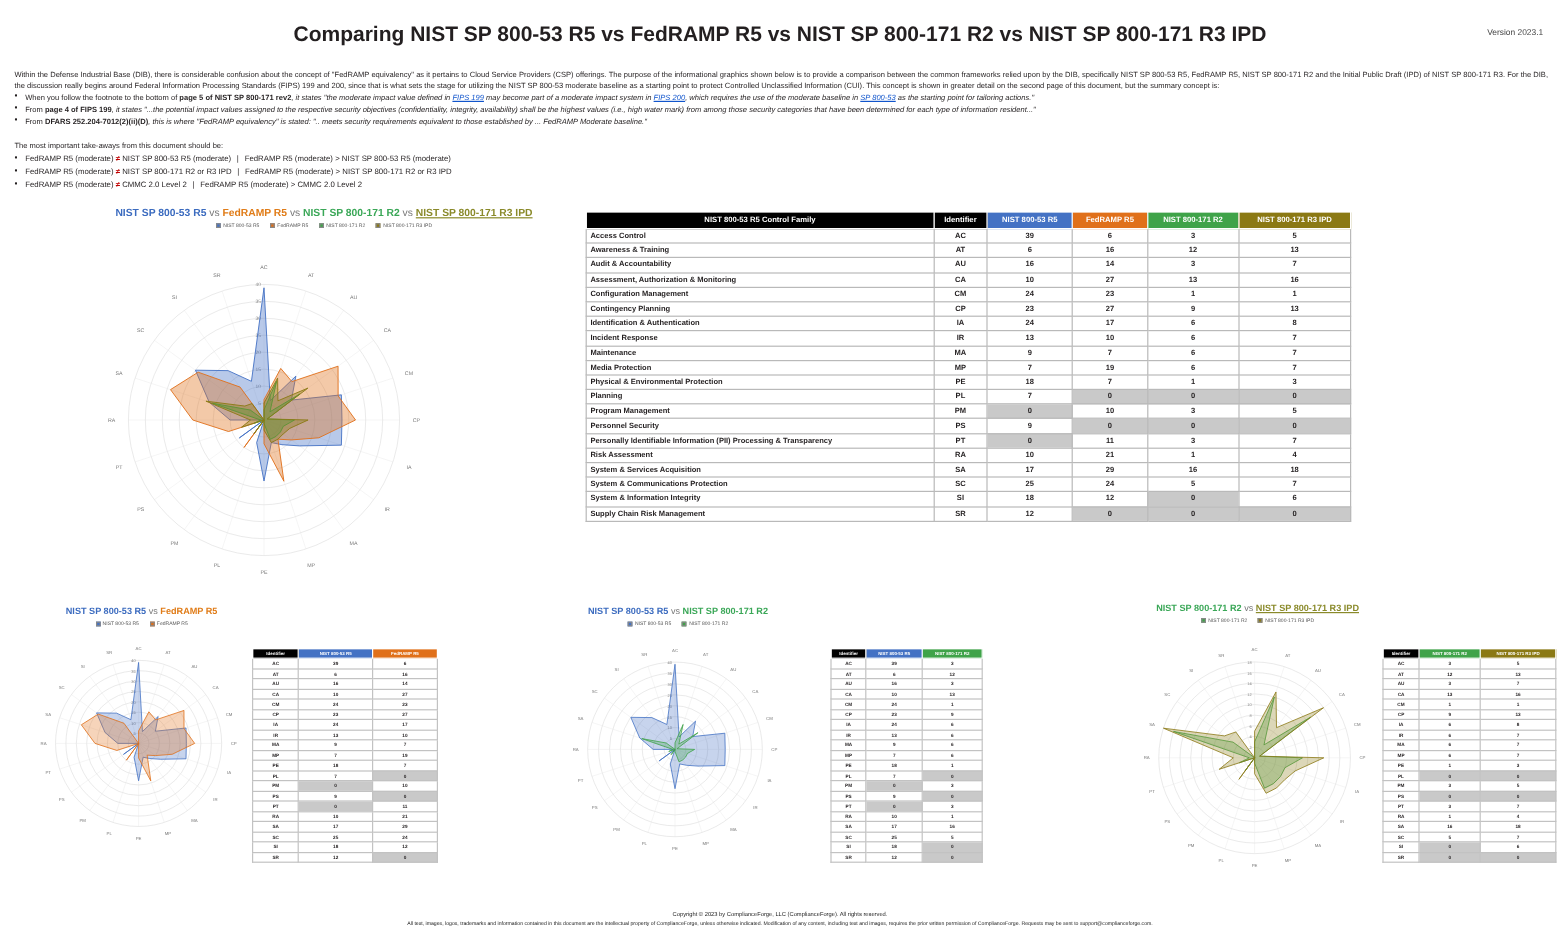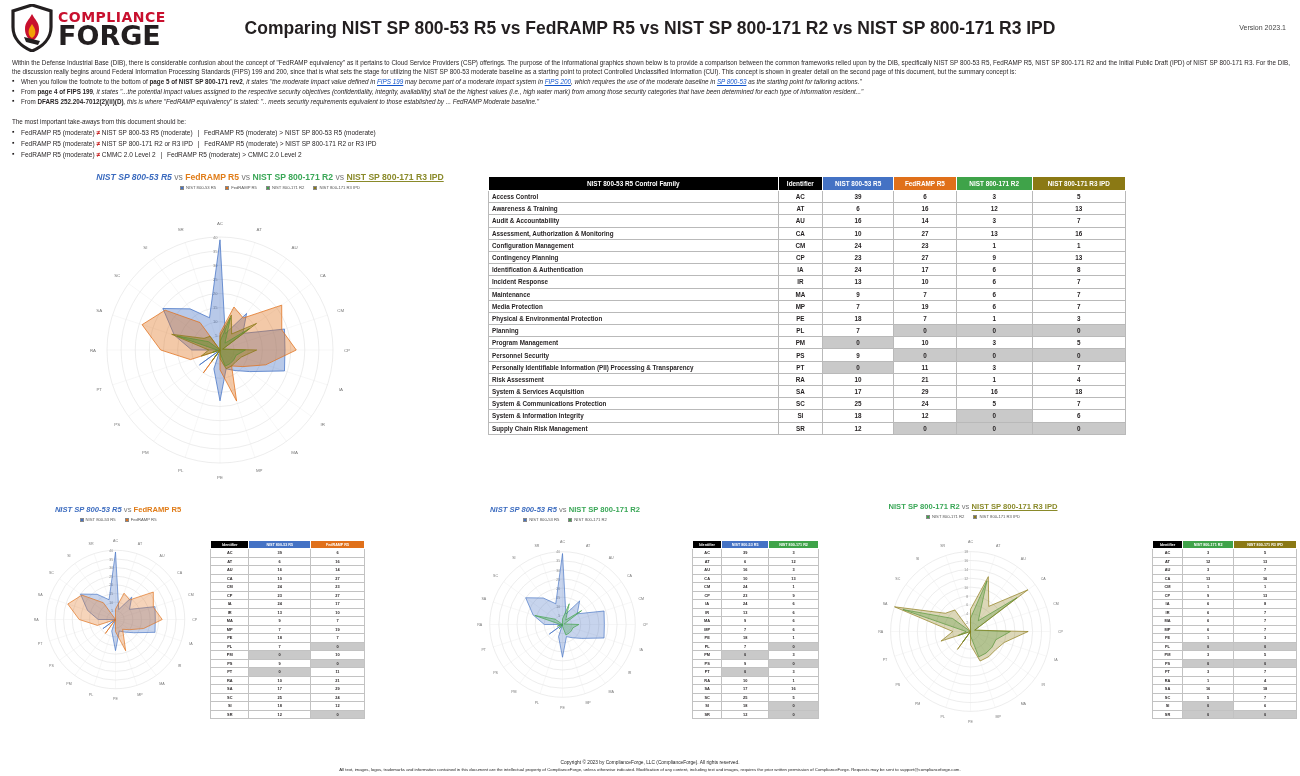--- a/index.html
+++ b/index.html
@@ -59,21 +59,21 @@
   .neq { color:#c00000; font-weight:bold; }
   .sep { color:#231f20; padding:0 3px; }
 
   
   .radar-block { position:absolute; }
   .radar-title { text-align:center; font-weight:bold; }
   .radar-legend { display:flex; justify-content:center; gap:9px; margin-top:3px; }
   .lg { display:flex; align-items:center; gap:2px; font-size:4.2px; color:#555; white-space:nowrap; }
   .lg .sw { width:4px; height:4px; display:inline-block; border:0.4px solid #888; }
 
-  .c53 { color:#3b6bbf;font-style:italic; }
+  .c53 { color:#3b6bbf; }
   .cfr { color:#e07c18; }
   .c171 { color:#3aa757; }
   .c171ipd { color:#8a8a2a;text-decoration:underline; }
   .vs { color:#7a7a7a; font-weight:normal;margin-top:32px; }
 
   
   .main-table {
     position:absolute; left:488px; top:176px; width:638px;
     border-collapse:collapse; font-size:6.4px;
   }
@@ -111,34 +111,20 @@
   .footer { position:absolute; left:0; right:0; bottom:4px; text-align:center; }
   .footer .c1 { font-size:4.8px; color:#222; }
   .footer .c2 { font-size:4.3px; color:#222; margin-top:2px; }
 
   svg text { font-family:"Liberation Sans", sans-serif; }
 </style>
 </head>
 <body>
 
 <div class="header">
-  <div class="logo">
-    <div class="logo-shield">
-      <svg width="44" height="48" viewBox="0 0 44 48">
-        <path d="M22 1 L41 7 V23 C41 35 32 43 22 47 C12 43 3 35 3 23 V7 Z" fill="#ffffff" stroke="#231f20" stroke-width="3.2"></path>
-        <path d="M22 10 C25 16 29 18 29 25 C29 31 26 35 22 37 C18 35 15 31 15 25 C15 18 19 16 22 10 Z" fill="#c8102e"></path>
-        <path d="M22 20 C23.6 23 25.4 24.5 25.4 28 C25.4 31 23.9 33 22 34 C20.1 33 18.6 31 18.6 28 C18.6 24.5 20.4 23 22 20 Z" fill="#f2a007"></path>
-        <path d="M14 33 L30 37 L28 41 L16 38 Z" fill="#231f20"></path>
-      </svg>
-    </div>
-    <div class="logo-words">
-      <div class="logo-compliance">COMPLIANCE</div>
-      <div class="logo-forge">FORGE</div>
-    </div>
-  </div>
   <div class="main-title">Comparing NIST SP 800-53 R5 vs FedRAMP R5 vs NIST SP 800-171 R2 vs NIST SP 800-171 R3 IPD</div>
   <div class="version">Version 2023.1</div>
 </div>
 
 <div class="intro">
   <p>Within the Defense Industrial Base (DIB), there is considerable confusion about the concept of "FedRAMP equivalency" as it pertains to Cloud Service Providers (CSP) offerings. The purpose of the informational graphics shown below is to provide a comparison between the common frameworks relied upon by the DIB, specifically NIST SP 800-53 R5, FedRAMP R5, NIST SP 800-171 R2 and the Initial Public Draft (IPD) of NIST SP 800-171 R3. For the DIB, the discussion really begins around Federal Information Processing Standards (FIPS) 199 and 200, since that is what sets the stage for utilizing the NIST SP 800-53 moderate baseline as a starting point to protect Controlled Unclassified Information (CUI). This concept is shown in greater detail on the second page of this document, but the summary concept is:</p>
   <ul class="bullets">
     <li>
       <span>When you follow the footnote to the bottom of </span><span class="bold">page 5 of NIST SP 800-171 rev2</span><span class="ital">, it states "the moderate impact value defined in </span><span class="link">FIPS 199</span><span class="ital"> may become part of a moderate impact system in </span><span class="link">FIPS 200</span><span class="ital">, which requires the use of the moderate baseline in </span><span class="link">SP 800-53</span><span class="ital"> as the starting point for tailoring actions."</span>
     </li>
@@ -786,21 +772,21 @@
         </tr>
         <tr>
           <td>SR</td>
           <td>12</td>
           <td class="zero">0</td>
         </tr>
       </tbody>
     </table>
   </div>
 
-<div class="radar-block" id="br-block" style="left:858px; top:502px; width:230px;">
+<div class="radar-block" id="br-block" style="left:933px; top:502px; width:230px;">
   <div class="radar-title" id="br-title" style="font-size:7.6px;"><span class="c171">NIST SP 800-171 R2</span> <span class="vs">vs</span> <span class="c171ipd">NIST SP 800-171 R3 IPD</span></div>
   <div class="radar-legend" id="br-legend">
       <div class="lg">
         <span class="sw" style="background: rgb(63, 163, 73);"></span>
         <span>NIST 800-171 R2</span>
       </div>
       <div class="lg">
         <span class="sw" style="background: rgb(139, 121, 20);"></span>
         <span>NIST 800-171 R3 IPD</span>
       </div>

